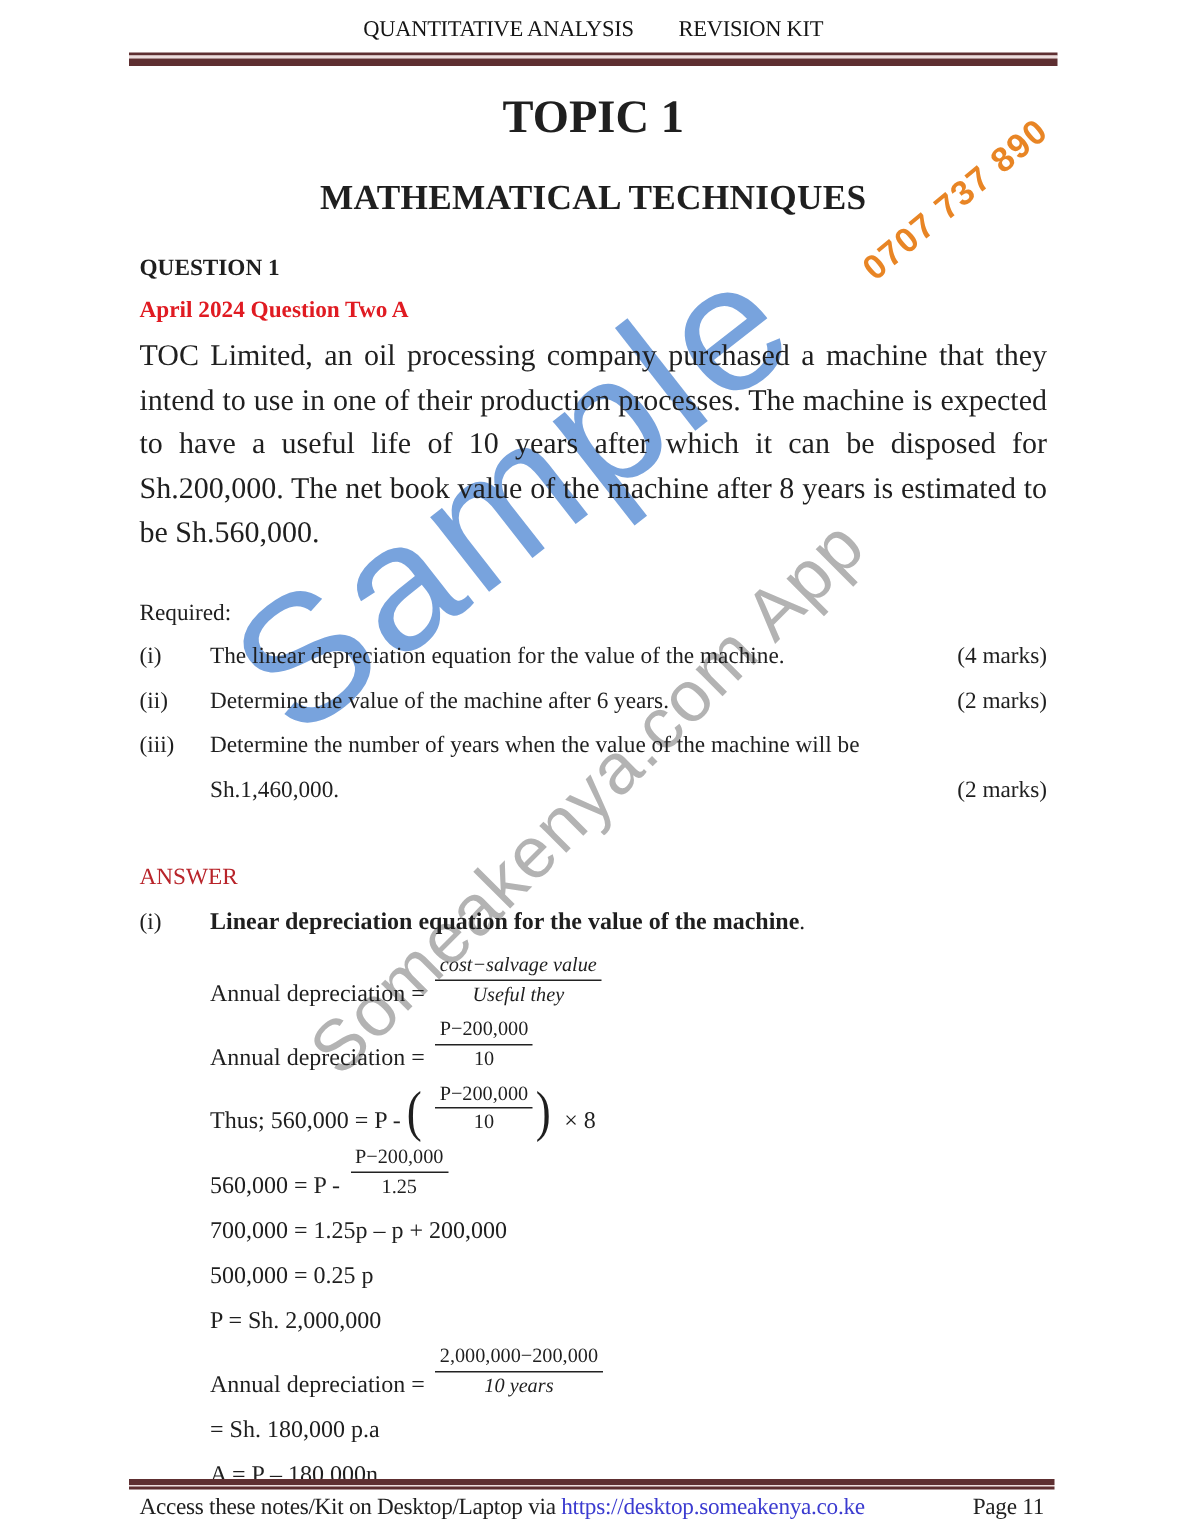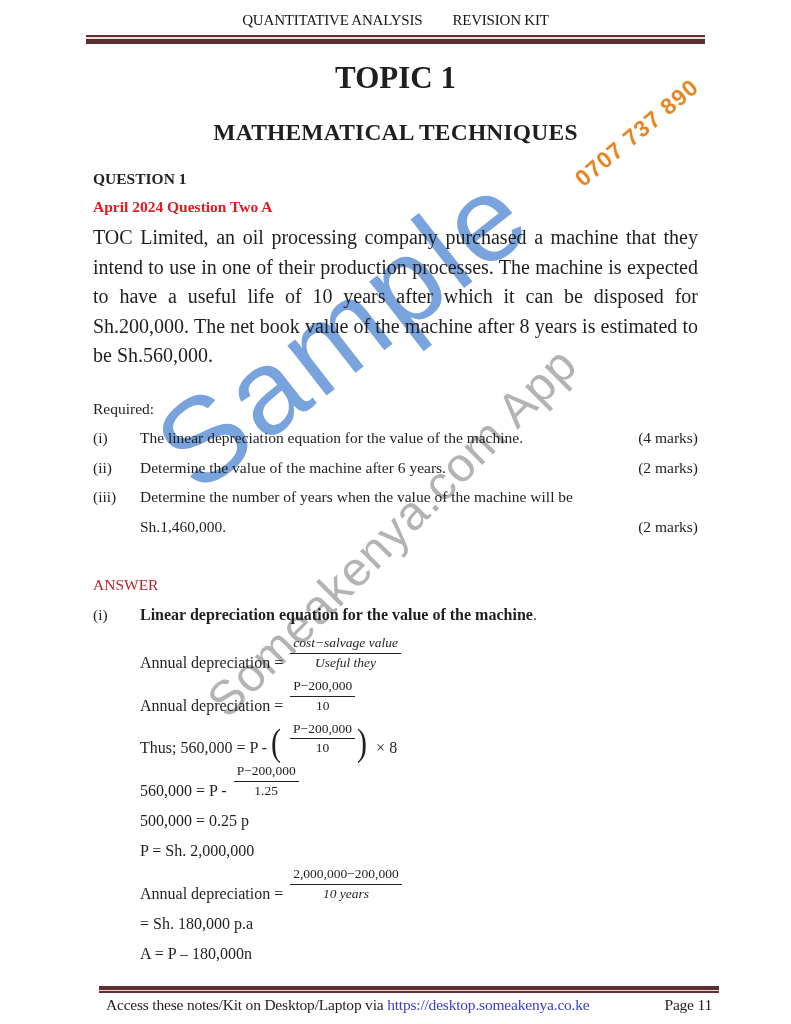--- a/index.html
+++ b/index.html
@@ -79,21 +79,21 @@
     margin-left:7px;font-size:13.5px;line-height:1.25;
   }
   .frac .fnum{border-bottom:1.4px solid #222;padding:0 3px 1px 3px;}
   .frac .fden{padding-top:1px;}
   .it{font-style:italic;}
   .bigp{font-size:30px;line-height:1;transform:scaleY(1.25);margin:0 2px;font-weight:400;}
   .pre{margin-right:2px;}
   .post{margin-left:7px;}
 
   
-  .footer{position:absolute;left:86px;right:72px;bottom:10px;z-index:1;margin-left:13px;}
+  .footer{position:absolute;left:86px;right:88px;bottom:10px;z-index:1;}
   .f-rule .thick{height:4px;background:var(--rule-maroon);}
   .f-rule .gap{height:1px;background:var(--rule-gap);}
   .f-rule .thin{height:2px;background:var(--rule-maroon);}
   .f-row{display:flex;justify-content:space-between;align-items:baseline;margin-top:3px;font-size:15.5px;padding:0 7px;letter-spacing:-0.2px;}
   .f-left a{color:var(--link-blue);text-decoration:none;}
 </style>
 </head>
 <body>
 
 <div class="page">
@@ -181,20 +181,23 @@
       </div>
 
       <div class="eq">
         <span>560,000 = P -</span>
         <span class="frac">
           <span class="fnum">P−200,000</span>
           <span class="fden">1.25</span>
         </span>
       </div>
 
+      <div class="eq simple">
+        <span>700,000 = 1.25p – p + 200,000</span>
+      </div>
 
       <div class="eq simple">
         <span>500,000 = 0.25 p</span>
       </div>
 
       <div class="eq simple">
         <span>P = Sh. 2,000,000</span>
       </div>
 
       <div class="eq">

